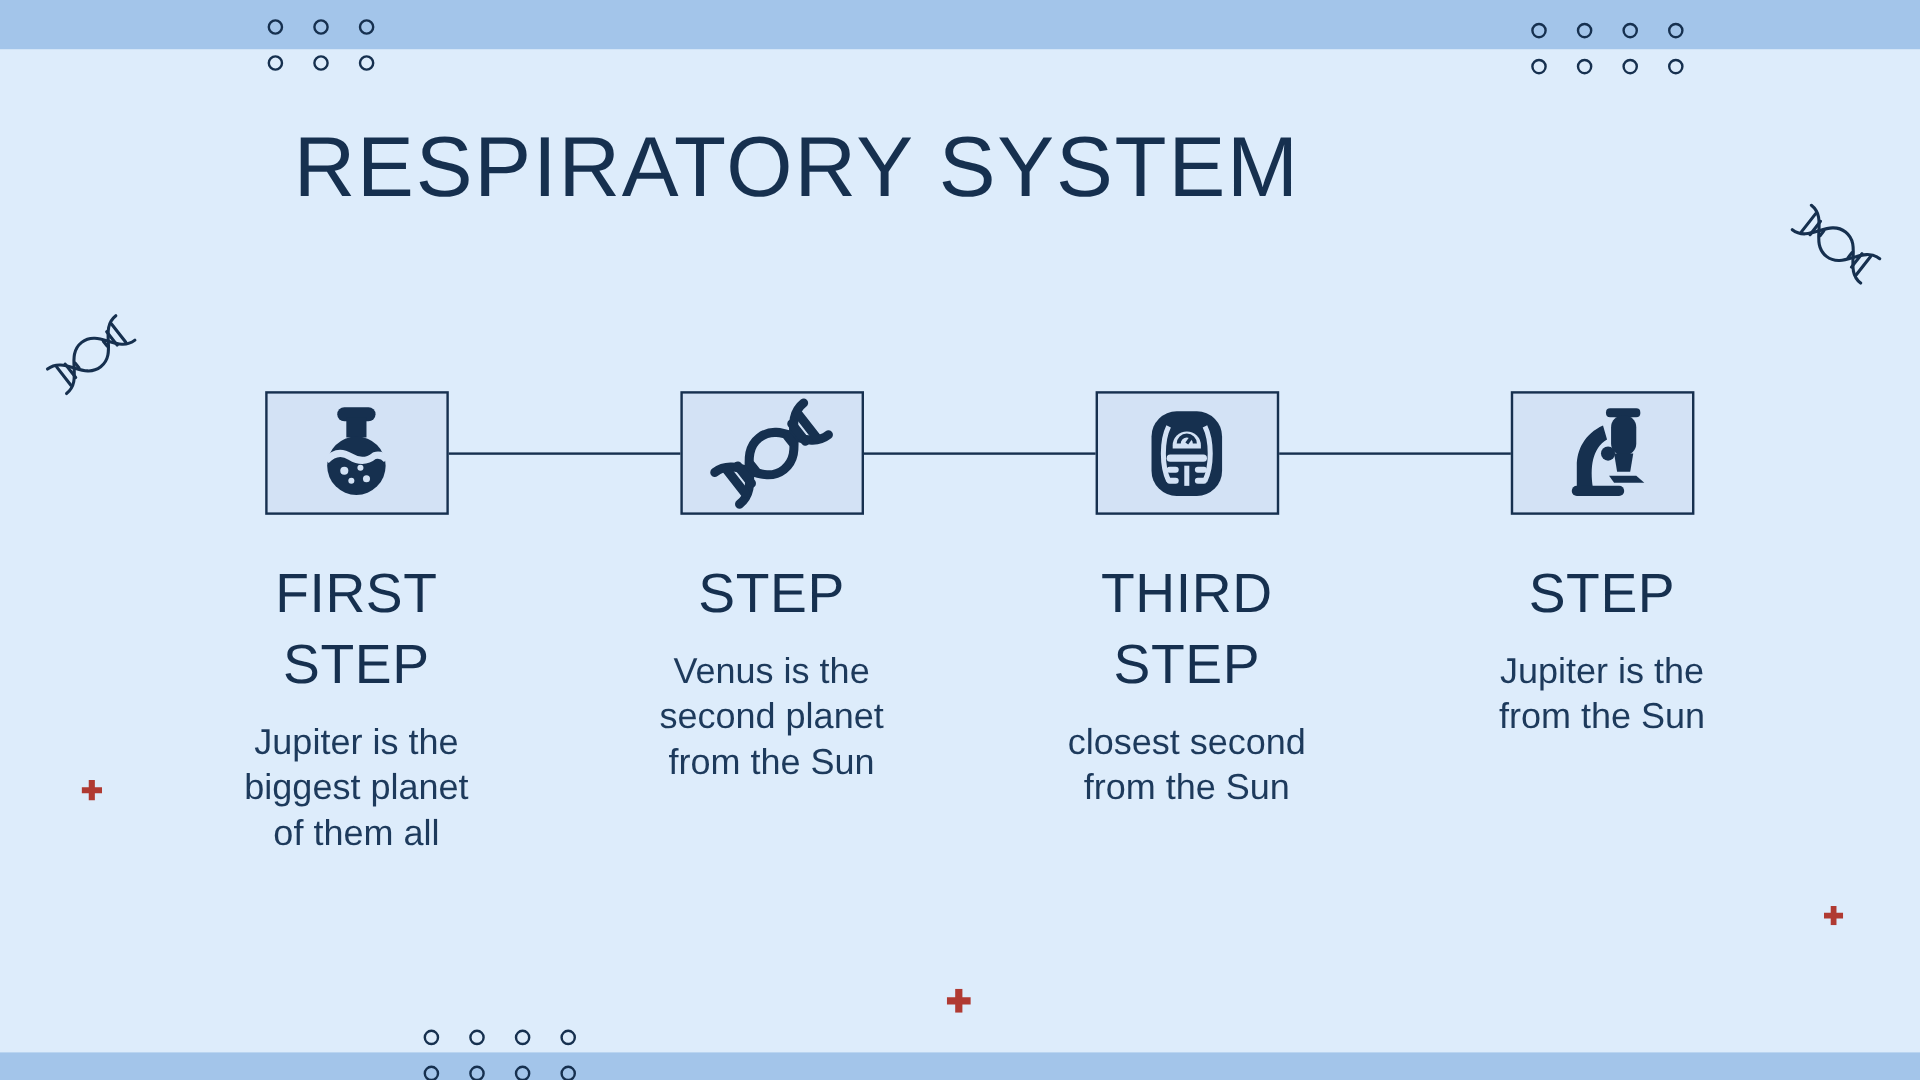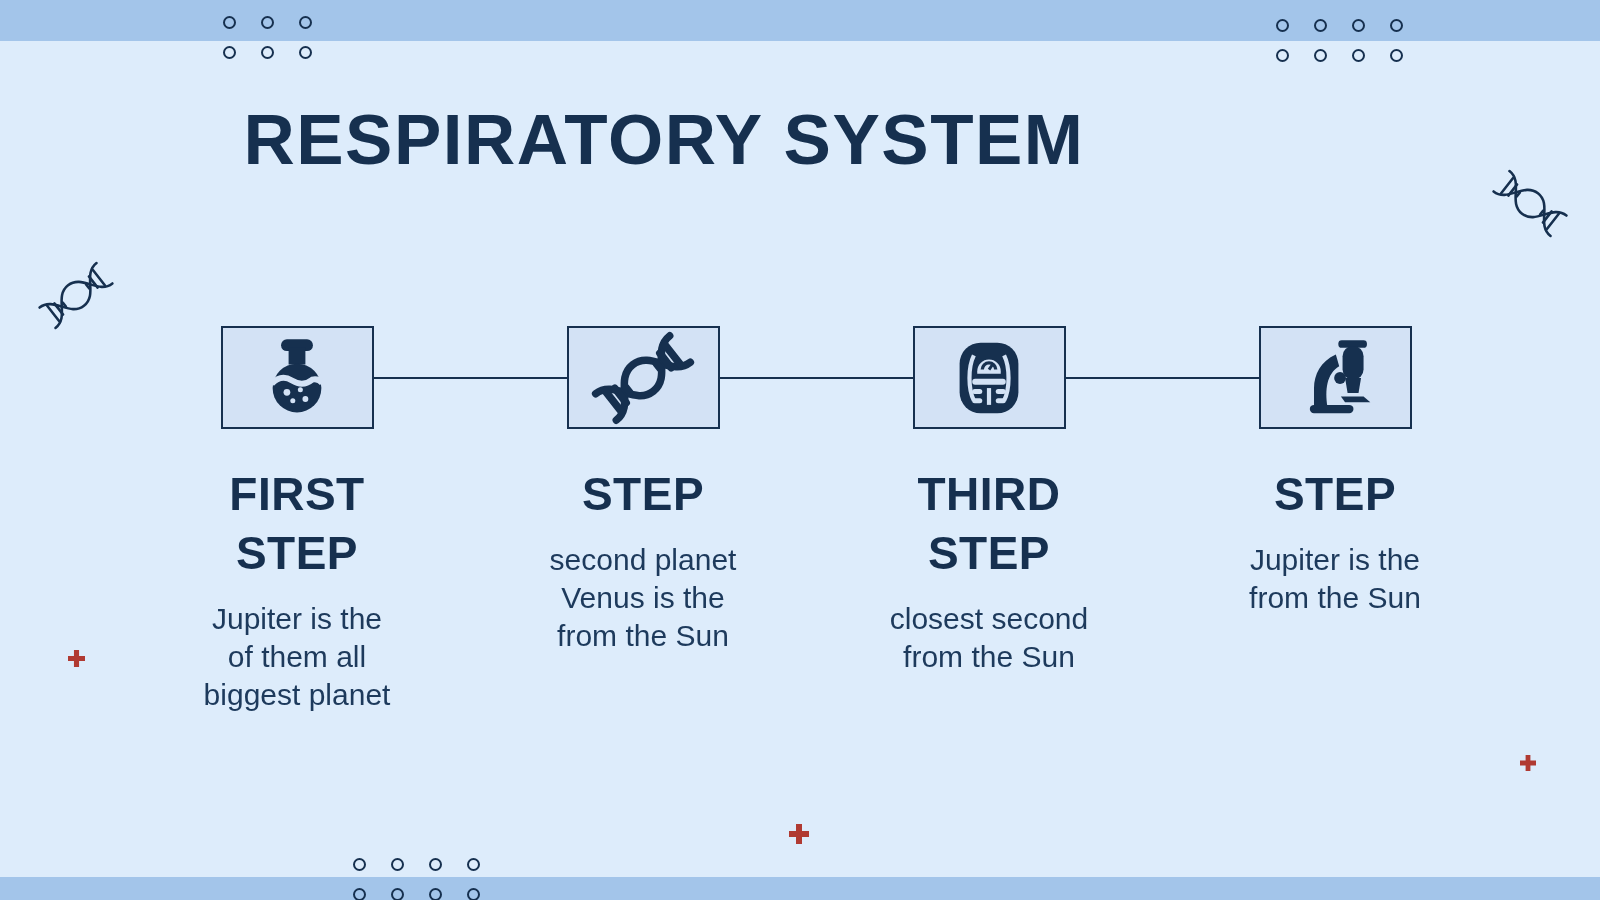--- a/index.html
+++ b/index.html
@@ -8,36 +8,36 @@
     width:1600px;height:900px;position:relative;overflow:hidden;
     background:var(--background,#ddecfb);
     font-family:"Liberation Sans", sans-serif;
   }
   .band{position:absolute;left:0;width:1600px;background:var(--band,#a3c5ea);}
   .band-top{top:0;height:41px;}
   .band-bottom{bottom:0;height:23px;}
 
   .slide-title{
     position:absolute;top:104px;left:0;width:1328px;text-align:center;
-    font-size:71px;line-height:71px;font-weight:bold;letter-spacing:1.5px;
+    font-size:71px;line-height:71px;font-weight:normal;letter-spacing:1.5px;
     color:var(--navy,#16304f);
   }
 
   .connector{position:absolute;top:377px;left:297px;width:1038px;height:2px;
     background:var(--navy,#16304f);z-index:1;}
 
   .steps{position:absolute;left:124px;top:326px;width:1384px;display:flex;z-index:2;}
   .step{width:346px;display:flex;flex-direction:column;align-items:center;}
   .icon-box{
     width:149px;height:99px;background:var(--box-fill,#d3e2f5);
     border:2px solid var(--navy,#16304f);
     display:flex;align-items:center;justify-content:center;
   }
   .step-title{
-    margin-top:36px;font-size:46px;line-height:59px;font-weight:bold;
+    margin-top:36px;font-size:46px;line-height:59px;font-weight:normal;
     text-align:center;color:var(--navy,#16304f);letter-spacing:0.5px;
   }
   .step-title span{display:block;}
   .step-desc{
     margin-top:17px;font-size:30px;line-height:38px;
     text-align:center;color:#1d3a5c;
   }
   .step-desc span{display:block;}
 
   
@@ -104,37 +104,37 @@
         <circle class="cut" cx="45" cy="77" r="3"></circle>
         <circle class="cut" cx="60" cy="75" r="3.5"></circle>
       </svg>
     </div>
     <div class="step-title">
       <span>FIRST</span>
       <span>STEP</span>
     </div>
     <div class="step-desc">
       <span>Jupiter is the</span>
+      <span>biggest planet</span>
       <span>of them all</span>
-      <span>biggest planet</span>
     </div>
   </div>
 
   <div class="step">
     <div class="icon-box">
       <svg width="104" height="52" viewBox="0 0 124 60" class="dna-rot">
         <use href="#dna-shape" class="stroke-navy" stroke-width="9"></use>
       </svg>
     </div>
     <div class="step-title">
       <span>STEP</span>
     </div>
     <div class="step-desc">
+      <span>Venus is the</span>
       <span>second planet</span>
-      <span>Venus is the</span>
       <span>from the Sun</span>
     </div>
   </div>
 
   <div class="step">
     <div class="icon-box">
       <svg width="84" height="84" viewBox="0 0 100 100">
         <rect class="fill-navy" x="15" y="8" width="70" height="84" rx="25"></rect>
         <path class="stroke-cut" d="M32,23 C25,37 25,63 32,77" stroke-width="5" fill="none"></path>
         <path class="stroke-cut" d="M68,23 C75,37 75,63 68,77" stroke-width="5" fill="none"></path>

